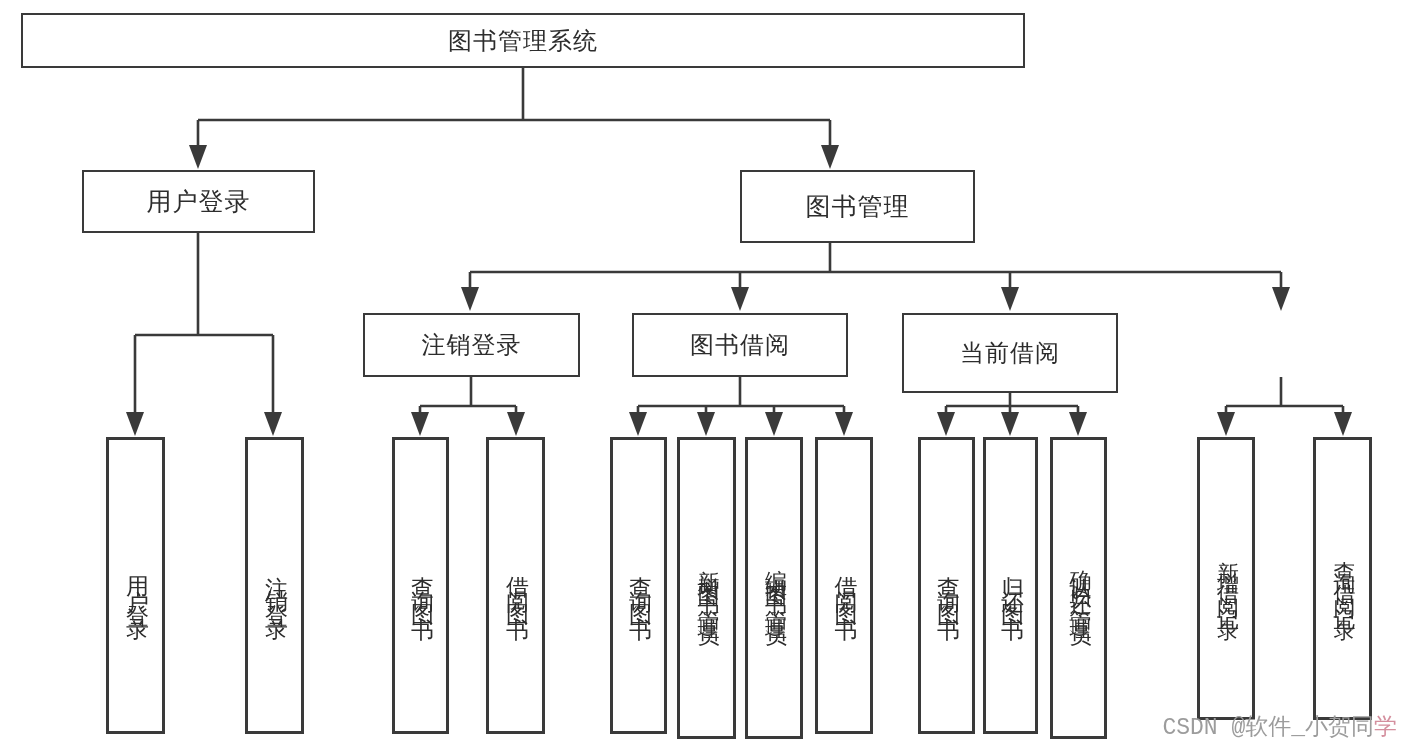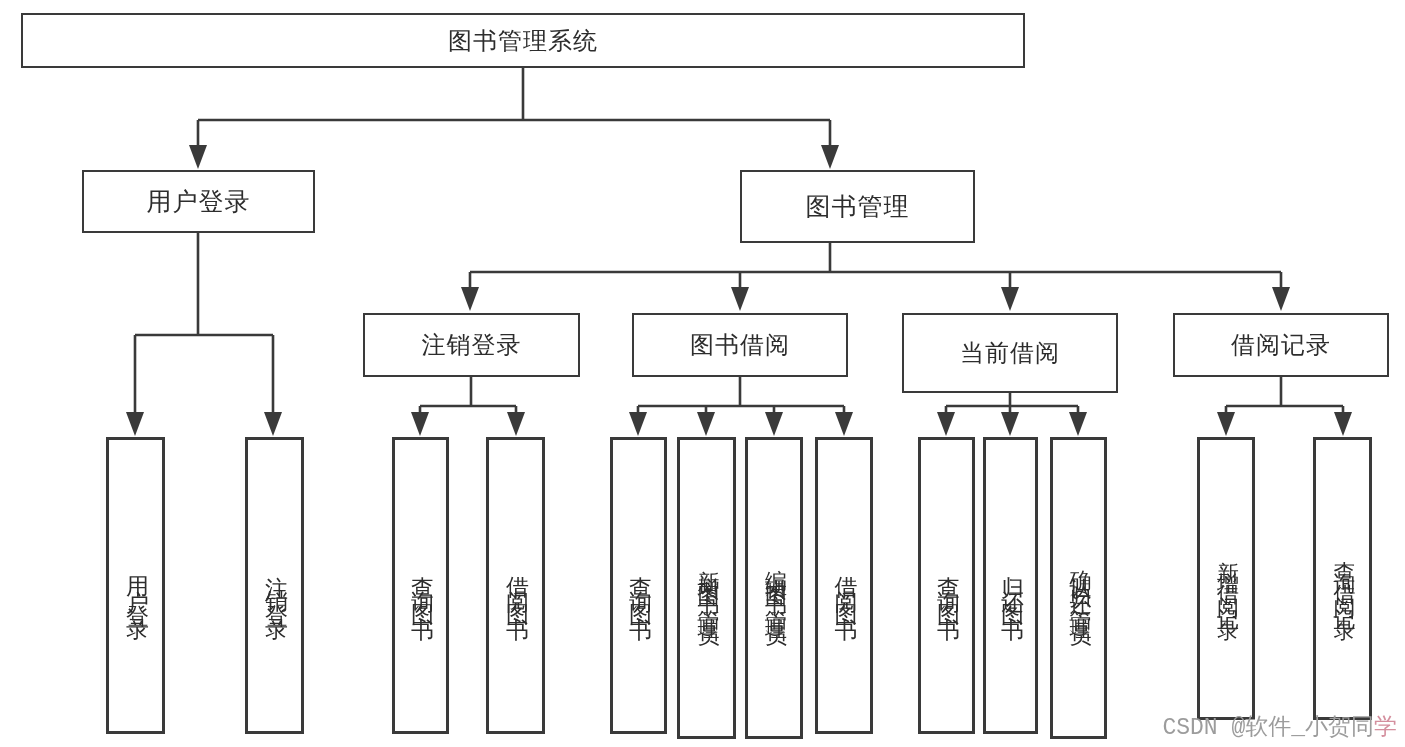--- a/index.html
+++ b/index.html
@@ -115,23 +115,20 @@
 
   <div class="node" style="left:363px;top:313px;width:217px;height:64px;">
     <span class="h-label">注销登录</span>
   </div>
   <div class="node" style="left:632px;top:313px;width:216px;height:64px;">
     <span class="h-label">图书借阅</span>
   </div>
   <div class="node" style="left:902px;top:313px;width:216px;height:80px;">
     <span class="h-label">当前借阅</span>
   </div>
-  <div class="node" style="left:1173px;top:313px;width:216px;height:64px;">
-    <span class="h-label">借阅记录</span>
-  </div>
 
   <div class="node leaf" style="left:106px;top:437px;width:59px;height:297px;">
     <span class="v-label">用户登录</span>
   </div>
   <div class="node leaf" style="left:245px;top:437px;width:59px;height:297px;">
     <span class="v-label">注销登录</span>
   </div>
 
   <div class="node leaf" style="left:392px;top:437px;width:57px;height:297px;">
     <span class="v-label">查询图书</span>

